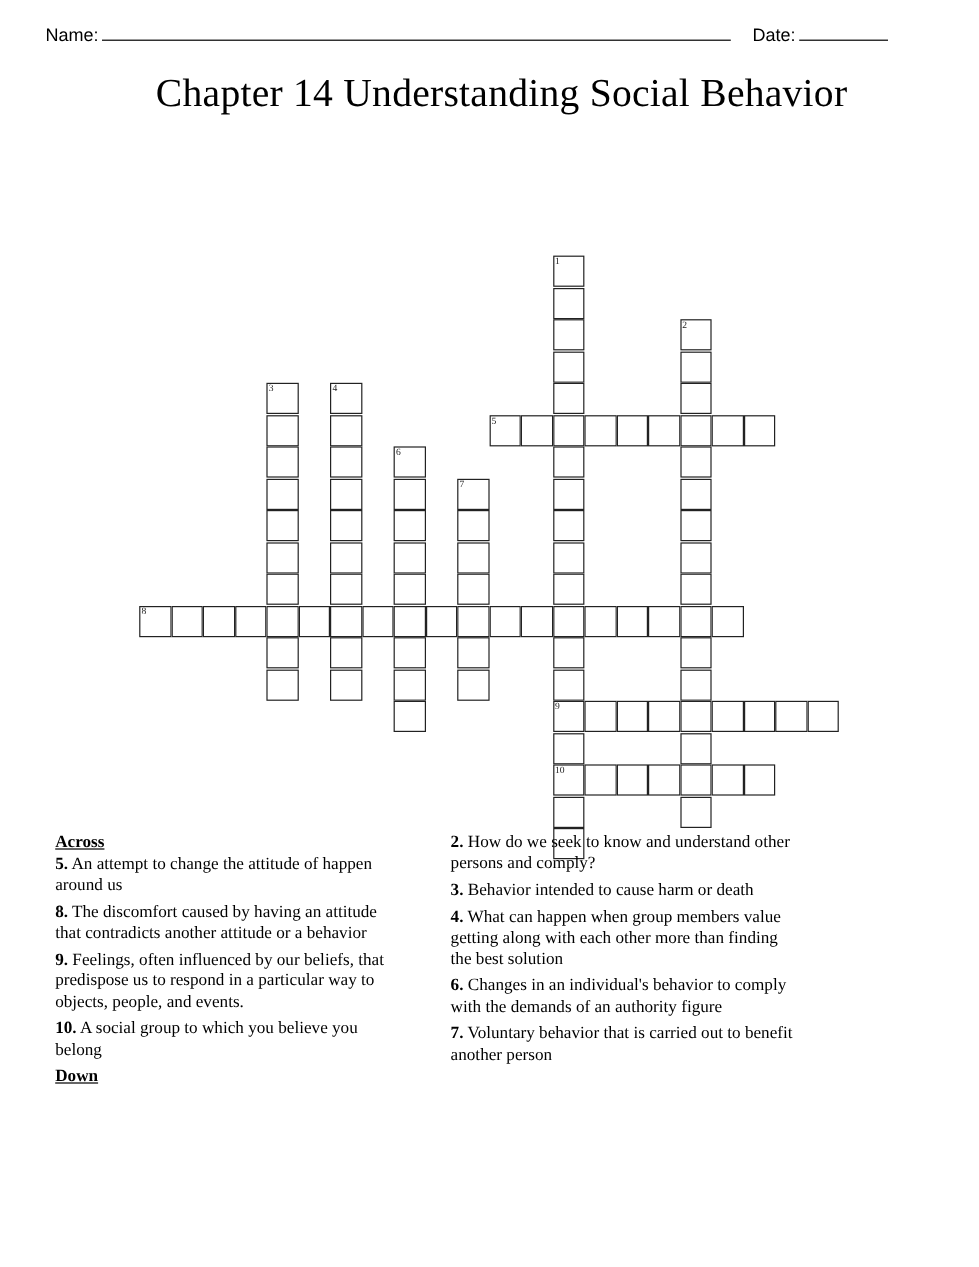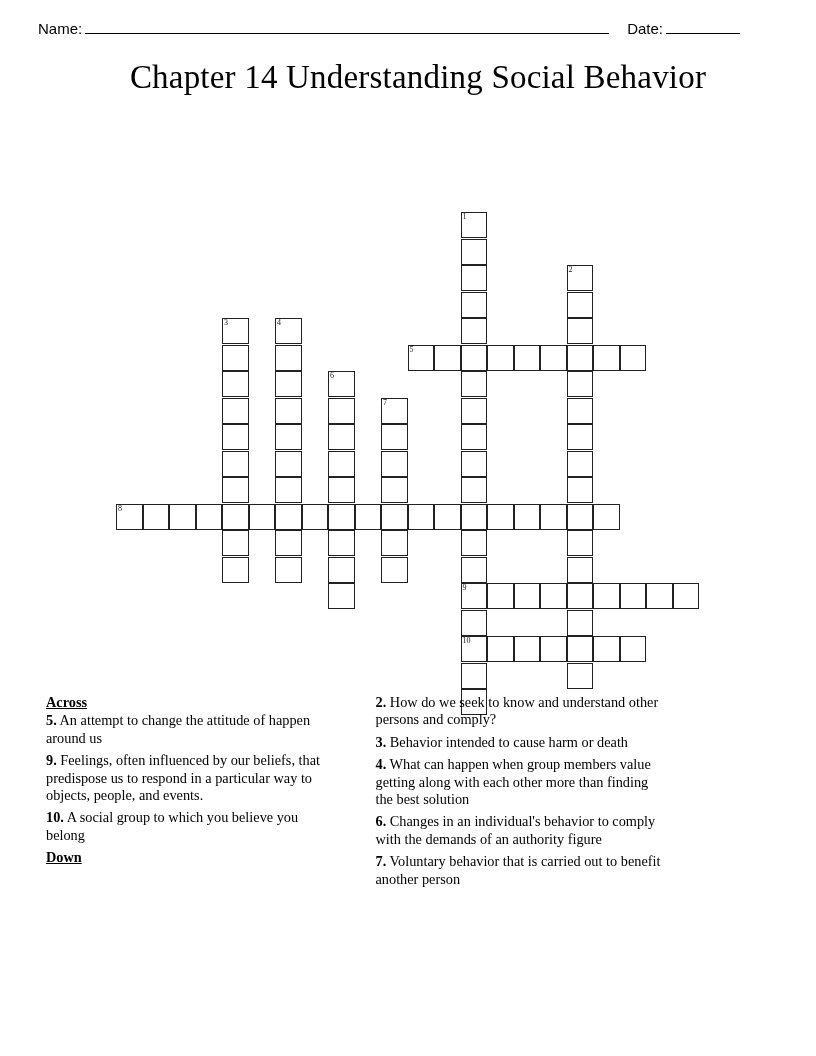--- a/index.html
+++ b/index.html
@@ -241,20 +241,21 @@
       <div class="cell" style="left: 593px; top: 534px;"></div>
       <div class="cell" style="left: 619.5px; top: 534px;"></div>
     </div>
 </div>
 
 <div id="clues">
   <div class="clue-col left">
     <div class="clue-heading">Across</div>
     <div id="across-list">
         <p class="clue"><span class="cnum">5.</span><span> An attempt to change the attitude of happen around us</span></p>
+        <p class="clue"><span class="cnum">8.</span><span> The discomfort caused by having an attitude that contradicts another attitude or a behavior</span></p>
         <p class="clue"><span class="cnum">9.</span><span> Feelings, often influenced by our beliefs, that predispose us to respond in a particular way to objects, people, and events.</span></p>
         <p class="clue"><span class="cnum">10.</span><span> A social group to which you believe you belong</span></p>
       </div>
     <div class="clue-heading">Down</div>
   </div>
   <div class="clue-col right">
     <div id="down-list-2">
         <p class="clue"><span class="cnum">2.</span><span> How do we seek to know and understand other persons and comply?</span></p>
         <p class="clue"><span class="cnum">3.</span><span> Behavior intended to cause harm or death</span></p>
         <p class="clue"><span class="cnum">4.</span><span> What can happen when group members value getting along with each other more than finding the best solution</span></p>

